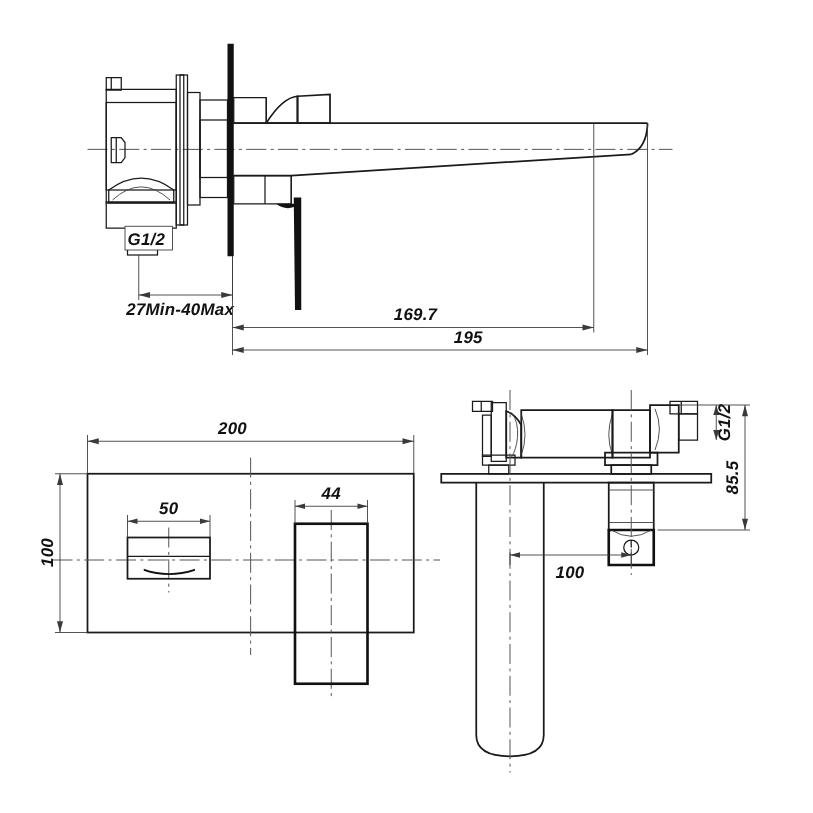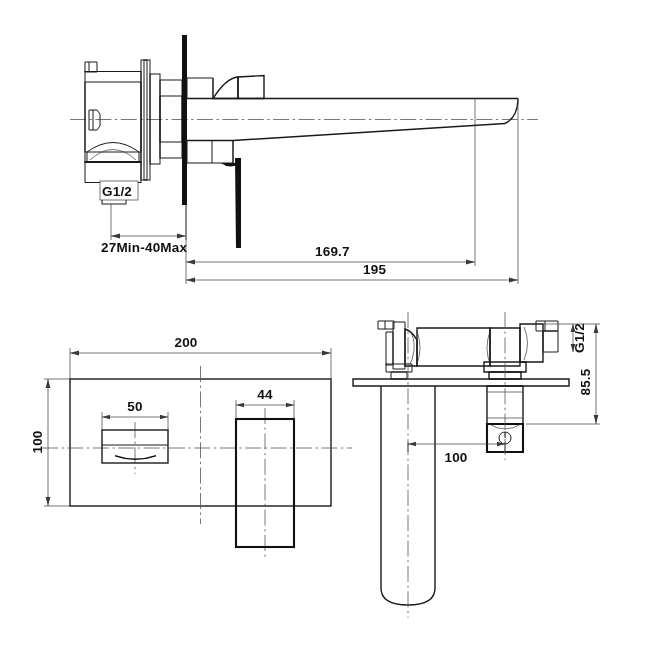--- a/index.html
+++ b/index.html
@@ -11,20 +11,21 @@
     width: 650px;
     height: 650px;
     font-family: "Liberation Sans", sans-serif;
     overflow: hidden;
   }
   #drawing-root {
     position: relative;
     width: 650px;
     height: 650px;
     background: #ffffff;
+    font-style: italic;
   }
   svg.sheet {
     position: absolute;
     top: 0;
     left: 0;
     width: 650px;
     height: 650px;
     display: block;
   }
   .ln {

